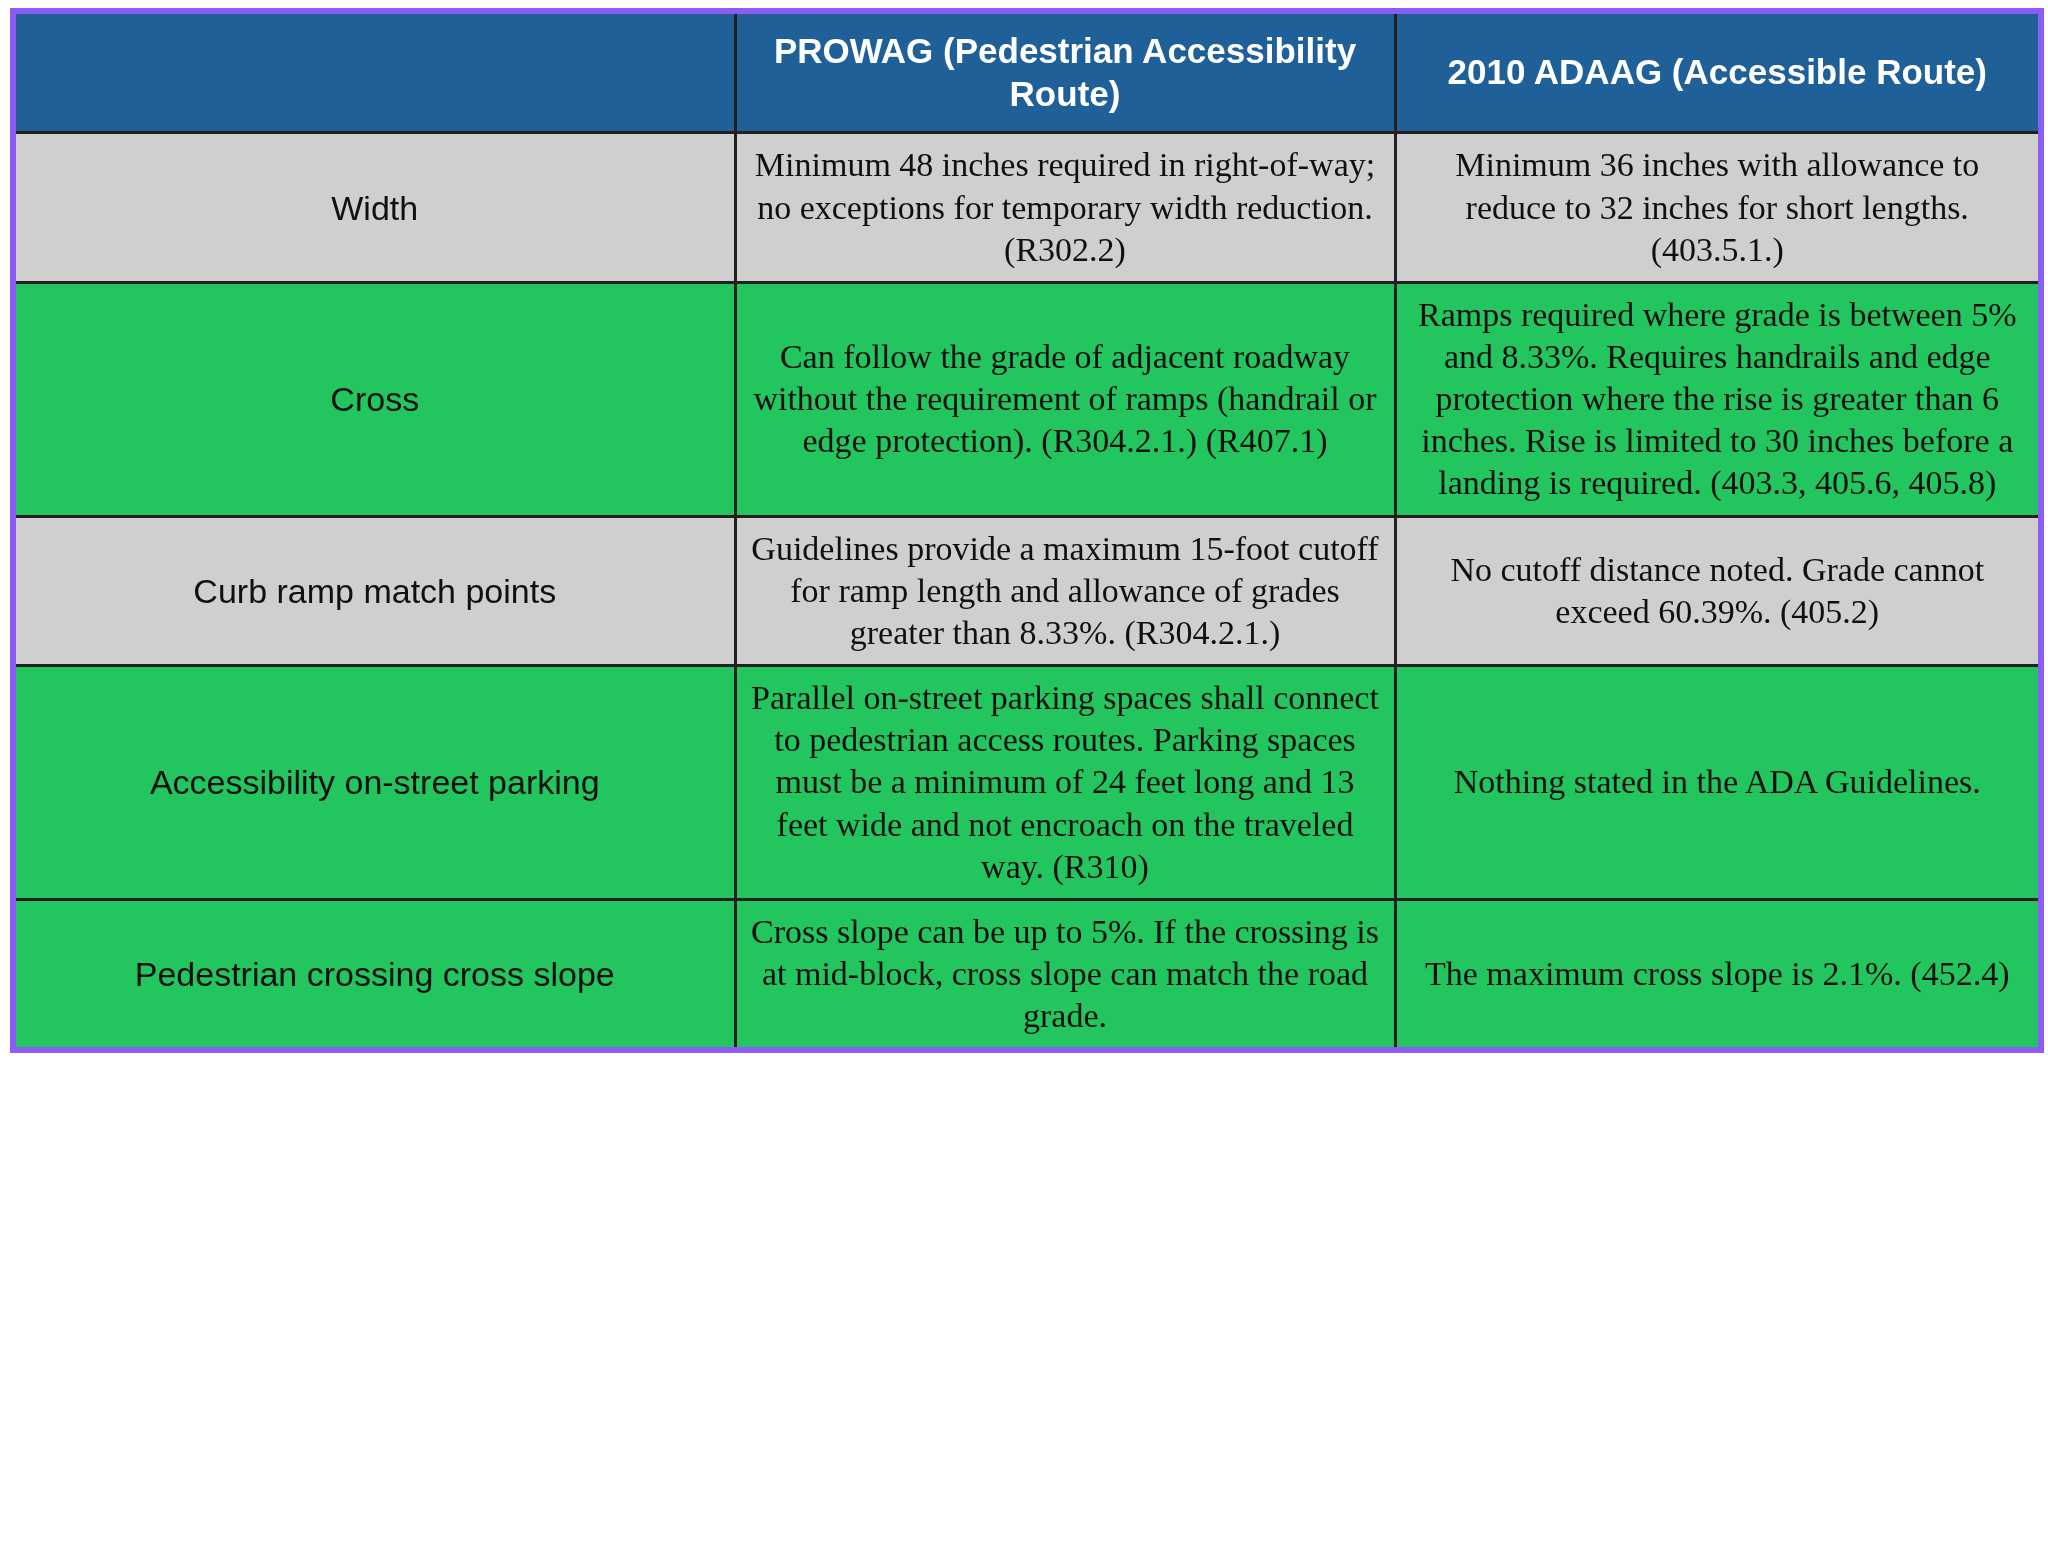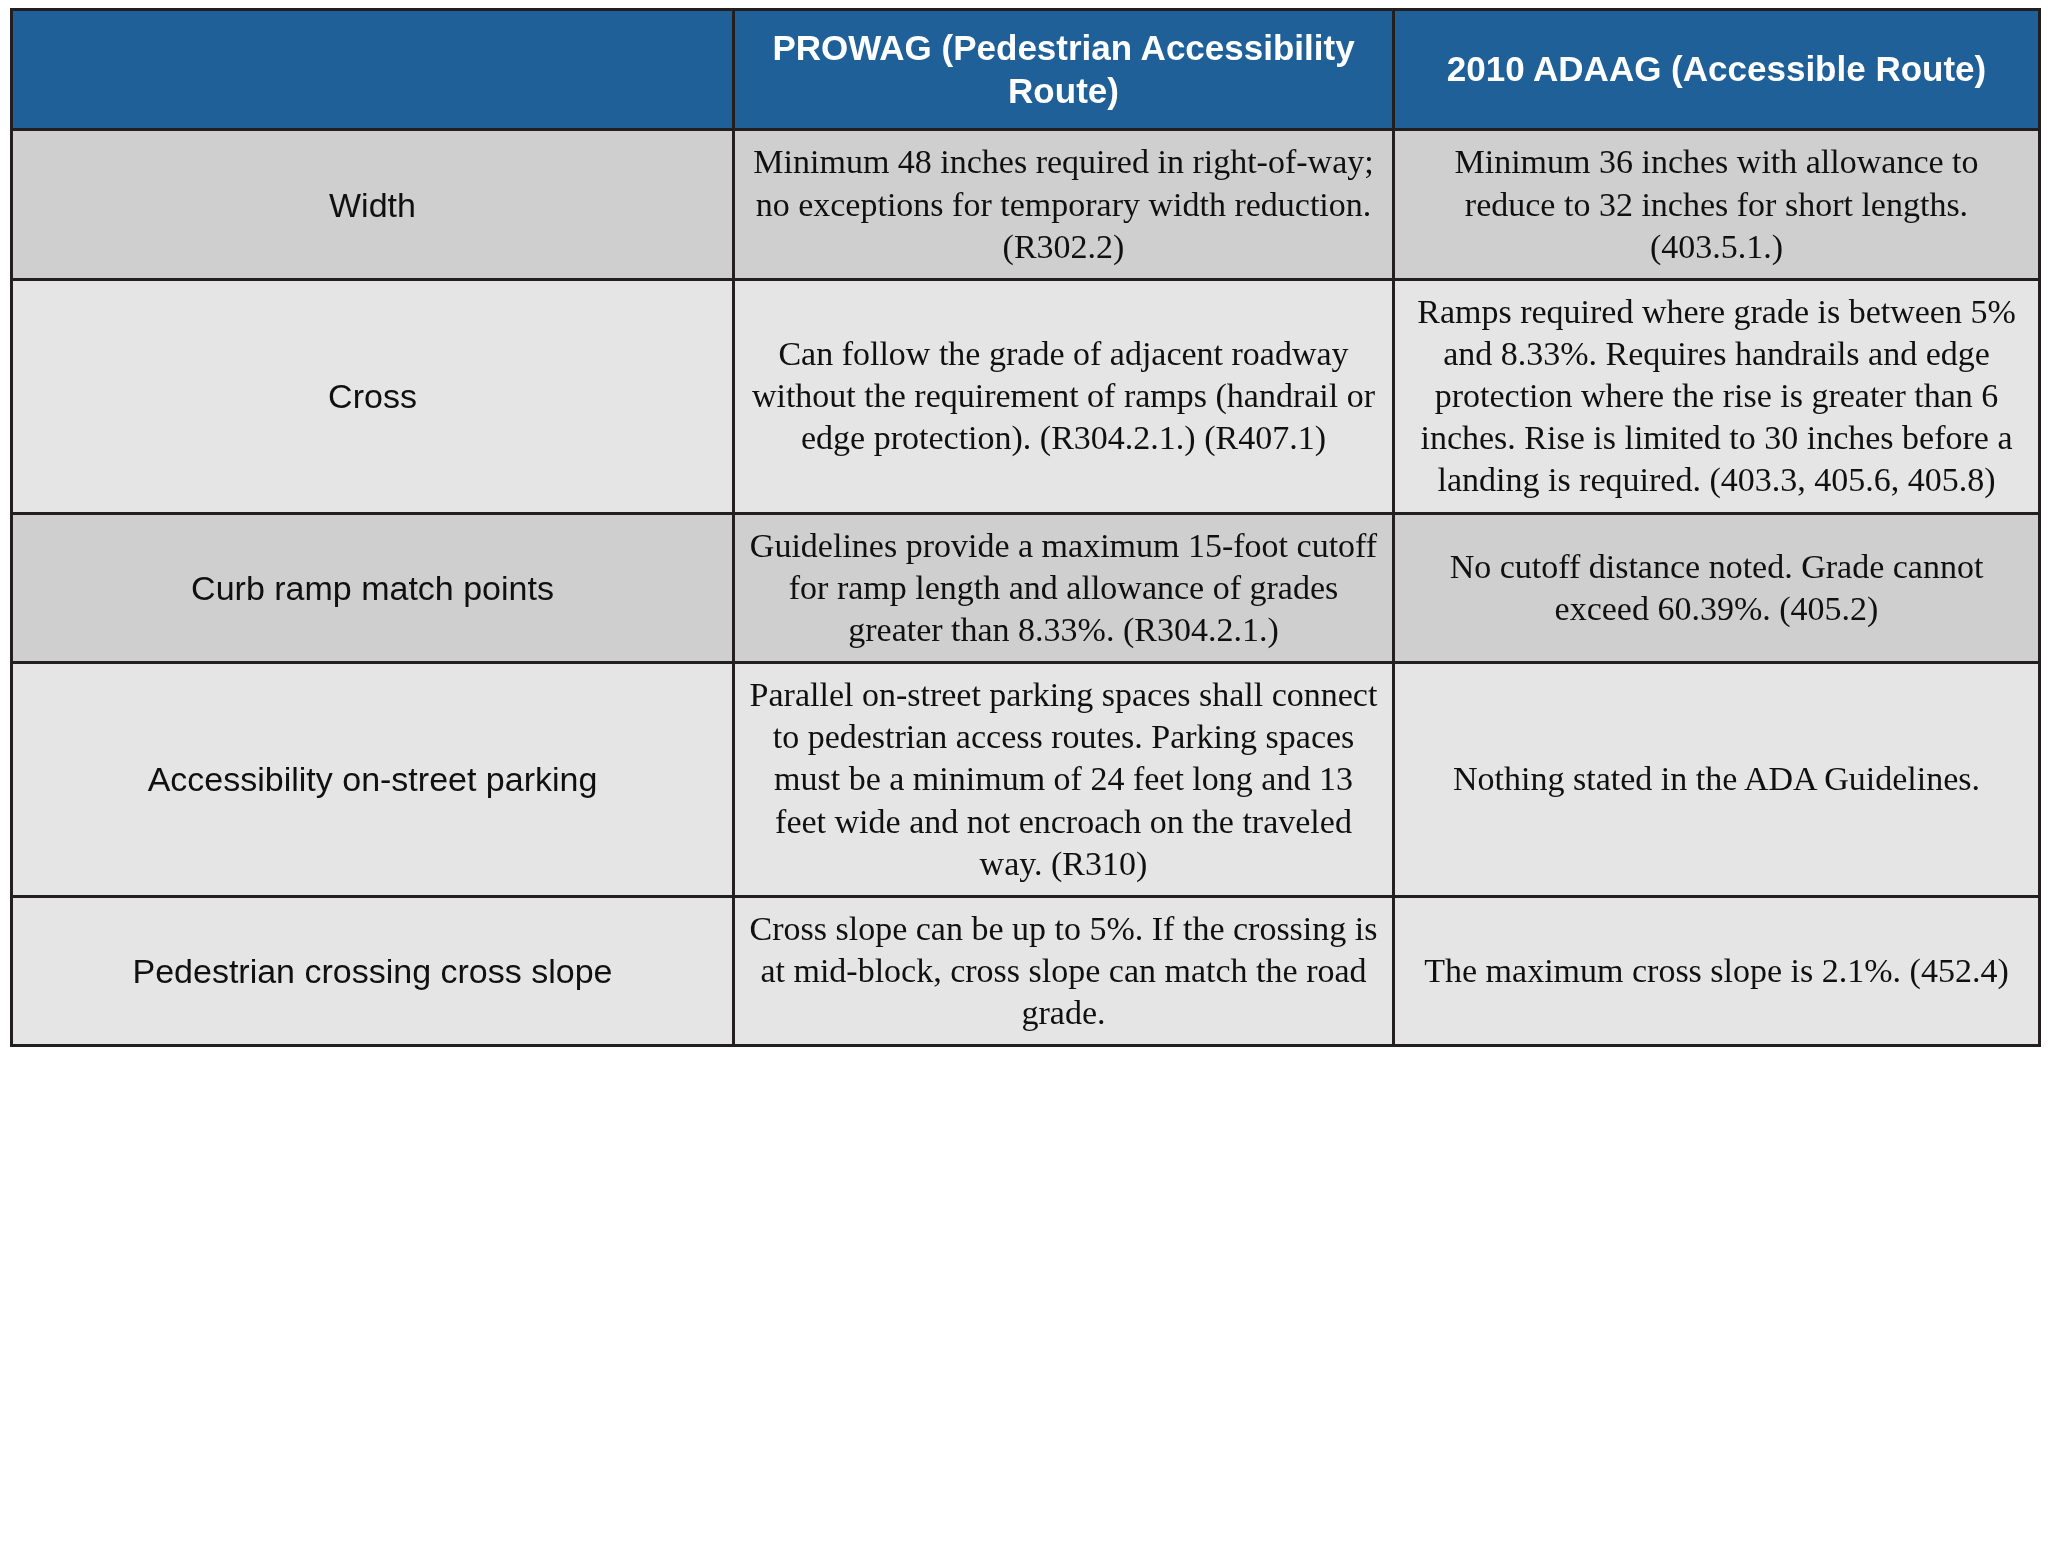--- a/index.html
+++ b/index.html
@@ -15,21 +15,21 @@
   }
   .table-wrap {
     padding: 8px 10px 0 10px;
     box-sizing: border-box;
     width: 2048px;
   }
   table.compare {
     border-collapse: collapse;
     table-layout: fixed;
     width: 2028px;
-    border: 1px solid #8b5cf6;
+    border: 6px solid #8b5cf6;
     padding-left: 7px;
   }
   table.compare col.c1 { width: 722px; }
   table.compare col.c2 { width: 660px; }
   table.compare col.c3 { width: 646px; }
 
   table.compare th, table.compare td {
     border: 3px solid #231f20;
     padding: 10px 14px;
     vertical-align: middle;
@@ -46,21 +46,21 @@
     line-height: 1.22;
     padding: 16px 18px;
   }
   thead th.corner {
     background: #1f6099;
   }
   tbody tr.shaded td {
     background: #cfcfcf;
   }
   tbody tr.plain td {
-    background: #e5e5e5;
+    background: #22c55e;
     margin-top: 24px;
   }
   td.rowlabel {
     font-size: 35px;
   }
   td.cellbody {
     font-size: 34px;
     font-family: Liberation Serif, serif;
   }
 </style>

